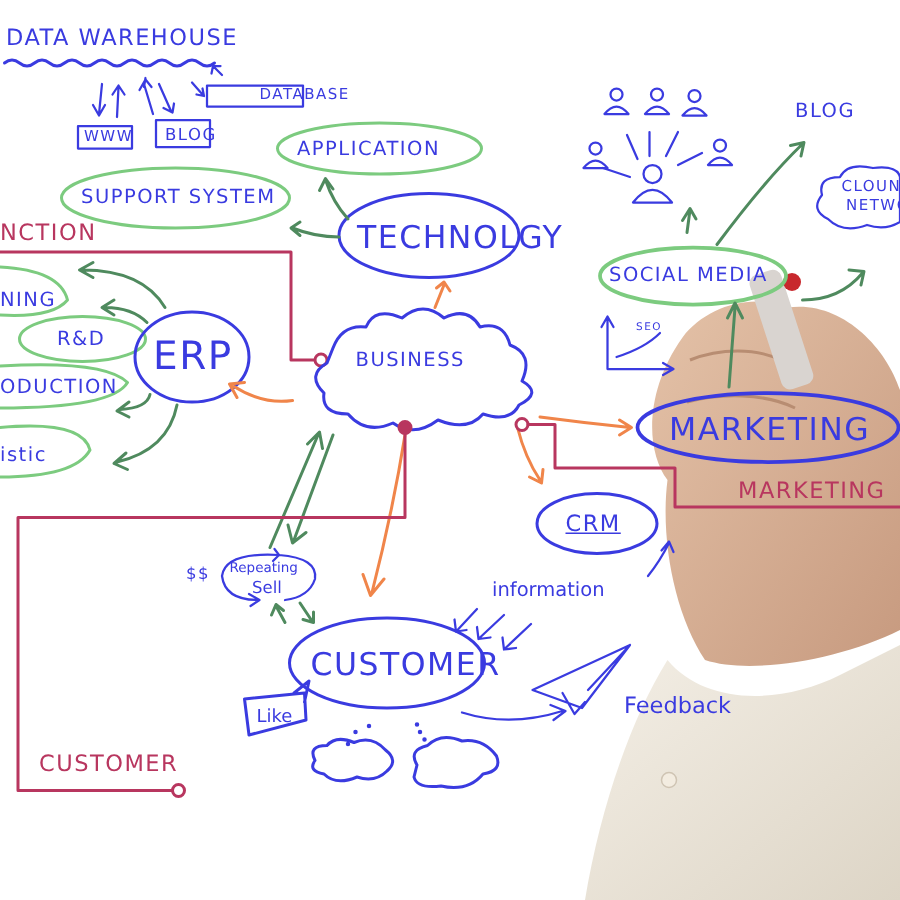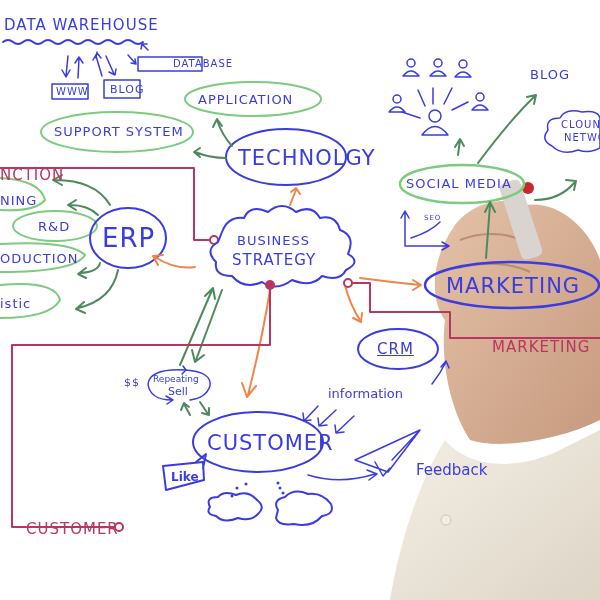--- a/index.html
+++ b/index.html
@@ -2,21 +2,21 @@
 <html><head>
 <meta charset="utf-8">
 <style>
   html, body { margin: 0; padding: 0; background: #ffffff; }
   body { width: 600px; height: 600px; position: relative; overflow: hidden;
          font-family: "DejaVu Sans", sans-serif; }
   .stage { position: absolute; left: 0; top: 0; width: 584px; height: 600px; }
   svg.lines { position: absolute; left: 0; top: 0; width: 600px; height: 600px; }
   .lbl { position: absolute; white-space: nowrap; letter-spacing: 1px; font-weight: normal; }
   .blue { color: #3a3be0; }
-  .red { color: #b8365f; margin-top: 20px; }
+  .red { color: #b8365f; }
   .sm { font-size: 13px; }
   .md { font-size: 15px; }
   .lg { font-size: 21px; }
   .xl { font-size: 26px; }
   .hand { position: absolute; }
 </style>
 </head>
 <body>
 
 <div class="stage">
@@ -166,34 +166,33 @@
   <div class="lbl blue lg" style="left:238px;top:146px;">TECHNOLGY</div>
 
   <div class="lbl red md" style="left:0px;top:146px;">NCTION</div>
   <div class="lbl blue sm" style="left:0px;top:193px;">NING</div>
   <div class="lbl blue sm" style="left:38px;top:219px;">R&amp;D</div>
   <div class="lbl blue sm" style="left:0px;top:251px;">ODUCTION</div>
   <div class="lbl blue sm" style="left:0px;top:296px;">istic</div>
   <div class="lbl blue xl" style="left:102px;top:223px;">ERP</div>
 
   <div class="lbl blue sm" style="left:237px;top:233px;">BUSINESS</div>
-  <div class="lbl blue md" style="left:232px;top:251px;">STRATEGY</div>
 
   <div class="lbl blue sm" style="left:530px;top:67px;">BLOG</div>
   <div class="lbl blue" style="left:561px;top:119px;font-size:10px;">CLOUN</div>
   <div class="lbl blue" style="left:564px;top:132px;font-size:10px;">NETWO</div>
   <div class="lbl blue sm" style="left:406px;top:176px;">SOCIAL MEDIA</div>
   <div class="lbl blue" style="left:424px;top:214px;font-size:7px;">SEO</div>
 
   <div class="lbl blue lg" style="left:446px;top:274px;">MARKETING</div>
   <div class="lbl red md" style="left:492px;top:318px;">MARKETING</div>
   <div class="lbl blue md" style="left:377px;top:340px;text-decoration:underline;">CRM</div>
 
   <div class="lbl blue" style="left:124px;top:376px;font-size:11px;">$$</div>
   <div class="lbl blue" style="left:153px;top:374px;font-size:9px;letter-spacing:0;">Repeating</div>
   <div class="lbl blue" style="left:168px;top:385px;font-size:11px;letter-spacing:0;">Sell</div>
   <div class="lbl blue sm" style="left:328px;top:386px;letter-spacing:0;">information</div>
   <div class="lbl blue lg" style="left:207px;top:431px;">CUSTOMER</div>
-  <div class="lbl blue" style="left:171px;top:470px;font-size:12px;letter-spacing:0;font-weight:bold;">Like</div>
+  <div class="lbl blue" style="left:171px;top:470px;font-size:12px;letter-spacing:0;">Like</div>
   <div class="lbl blue md" style="left:416px;top:461px;letter-spacing:0;">Feedback</div>
   <div class="lbl red md" style="left:26px;top:500px;">CUSTOMER</div>
 
 </div>
 
 </body></html>

